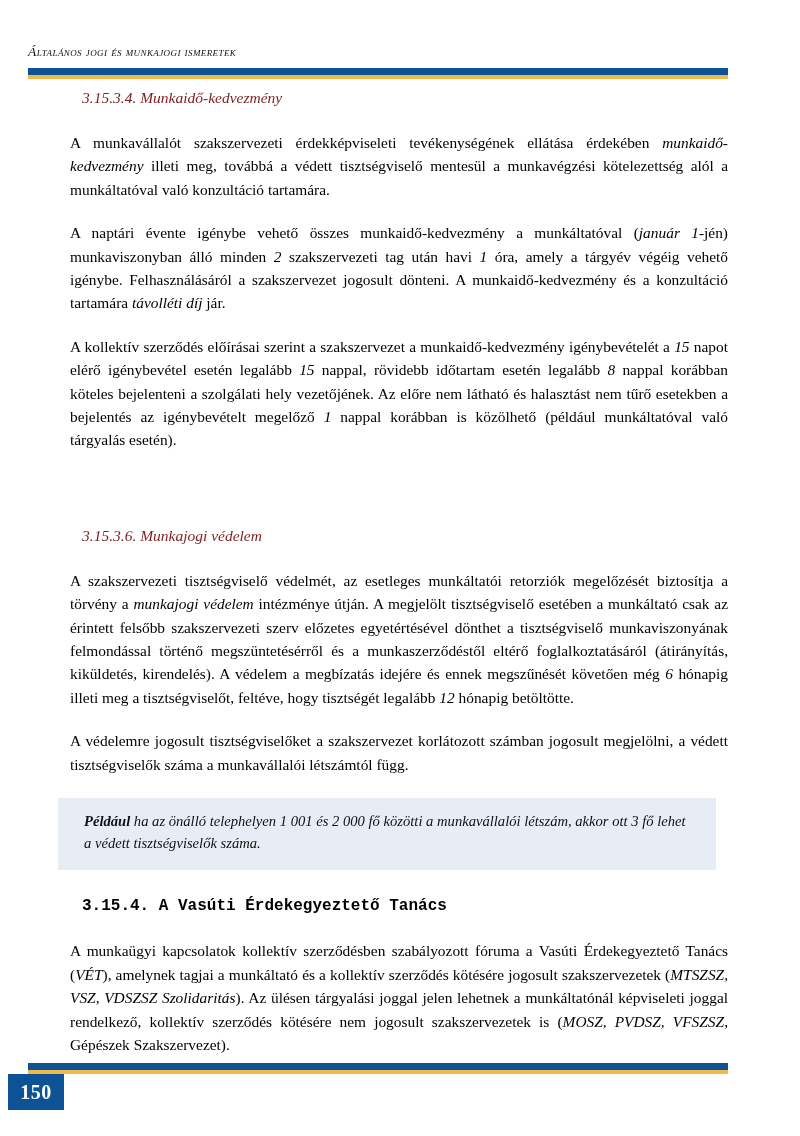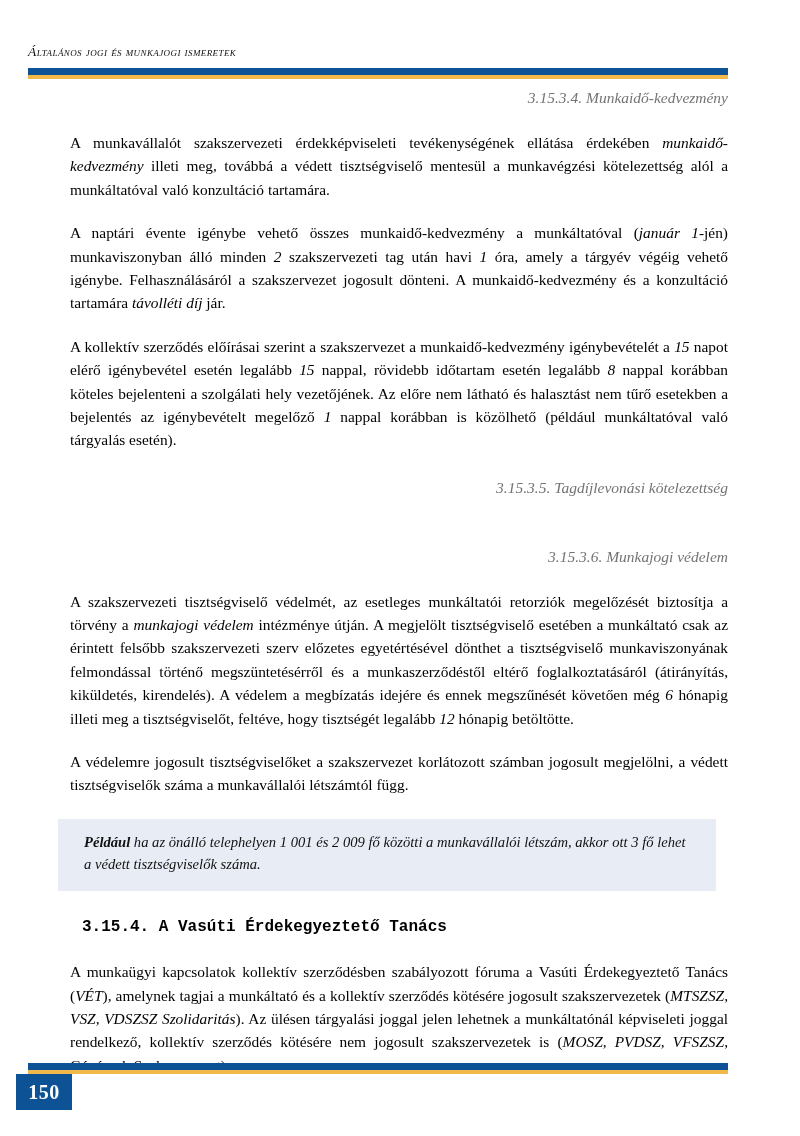--- a/index.html
+++ b/index.html
@@ -67,22 +67,21 @@
 
   h3.section-heading {
     font-family: "Liberation Serif", "DejaVu Serif", serif;
     font-style: italic;
     font-weight: normal;
     font-size: 15.5px;
     margin: 0 0 0 0;
     padding: 0;
     text-indent: 12px;
     line-height: 1.35;
-    color: #737373;
-    text-align: right;
+    color: #7f1d1d;
   }
 
   h3.section-heading-bold {
     font-family: Liberation Mono, monospace;
     font-style: normal;
     font-weight: bold;
     font-size: 16px;
     margin: 0;
     padding: 0;
     text-indent: 12px;
@@ -123,21 +122,21 @@
   }
   .example-lead {
     font-weight: bold;
     font-style: italic;
     margin-top: 48px;
   }
 
   
   .page-number-badge {
     position: absolute;
-    left: 16px;
+    left: 8px;
     top: 1074px;
     width: 56px;
     height: 36px;
     background: #0d5294;
     color: #ffffff;
     display: flex;
     align-items: center;
     justify-content: center;
     font-weight: bold;
     font-size: 20px;
@@ -168,36 +167,35 @@
 
     <p class="body-para"><span>A munkavállalót szakszervezeti érdekképviseleti tevékenységének ellátása érdekében </span><em>munkaidő-kedvezmény</em><span> illeti meg, továbbá a védett tisztségviselő mentesül a munkavégzési kötelezettség alól a munkáltatóval való konzultáció tartamára.</span></p>
     <div class="sp-para"></div>
 
     <p class="body-para"><span>A naptári évente igénybe vehető összes munkaidő-kedvezmény a munkáltatóval (</span><em>január 1</em><span>-jén) munkaviszonyban álló minden </span><em>2</em><span> szakszervezeti tag után havi </span><em>1</em><span> óra, amely a tárgyév végéig vehető igénybe. Felhasználásáról a szakszervezet jogosult dönteni. A munkaidő-kedvezmény és a konzultáció tartamára </span><em>távolléti díj</em><span> jár.</span></p>
     <div class="sp-para"></div>
 
     <p class="body-para"><span>A kollektív szerződés előírásai szerint a szakszervezet a munkaidő-kedvezmény igénybevételét a </span><em>15</em><span> napot elérő igénybevétel esetén legalább </span><em>15</em><span> nappal, rövidebb időtartam esetén legalább </span><em>8</em><span> nappal korábban köteles bejelenteni a szolgálati hely vezetőjének. Az előre nem látható és halasztást nem tűrő esetekben a bejelentés az igénybevételt megelőző </span><em>1</em><span> nappal korábban is közölhető (például munkáltatóval való tárgyalás esetén).</span></p>
     <div class="sp-before-heading"></div>
 
-    <h3 class="section-heading">3.15.3.5. Tagdíjlevonási kötelezettség</h3>
     <div class="sp-after-heading"></div>
 
     <div class="sp-before-heading"></div>
 
     <h3 class="section-heading">3.15.3.6. Munkajogi védelem</h3>
     <div class="sp-after-heading"></div>
 
     <p class="body-para"><span>A szakszervezeti tisztségviselő védelmét, az esetleges munkáltatói retorziók megelőzését biztosítja a törvény a </span><em>munkajogi védelem</em><span> intézménye útján. A megjelölt tisztségviselő esetében a munkáltató csak az érintett felsőbb szakszervezeti szerv előzetes egyetértésével dönthet a tisztségviselő munkaviszonyának felmondással történő megszüntetésérről és a munkaszerződéstől eltérő foglalkoztatásáról (átirányítás, kiküldetés, kirendelés). A védelem a megbízatás idejére és ennek megszűnését követően még </span><em>6</em><span> hónapig illeti meg a tisztségviselőt, feltéve, hogy tisztségét legalább </span><em>12</em><span> hónapig betöltötte.</span></p>
     <div class="sp-para"></div>
 
     <p class="body-para">A védelemre jogosult tisztségviselőket a szakszervezet korlátozott számban jogosult megjelölni, a védett tisztségviselők száma a munkavállalói létszámtól függ.</p>
     <div class="sp-box"></div>
 
     <div class="example-box">
-      <p class="example-text"><span class="example-lead">Például</span><span> ha az önálló telephelyen 1 001 és 2 009 fő közötti a munkavállalói létszám, akkor ott 3 fő lehet a védett tisztségviselők száma.</span></p>
+      <p class="example-text"><span class="example-lead">Például</span><span> ha az önálló telephelyen 1 001 és 2 000 fő közötti a munkavállalói létszám, akkor ott 3 fő lehet a védett tisztségviselők száma.</span></p>
     </div>
     <div class="sp-before-heading"></div>
 
     <h3 class="section-heading-bold">3.15.4. A Vasúti Érdekegyeztető Tanács</h3>
     <div class="sp-after-heading"></div>
 
     <p class="body-para"><span>A munkaügyi kapcsolatok kollektív szerződésben szabályozott fóruma a Vasúti Érdekegyeztető Tanács (</span><em>VÉT</em><span>), amelynek tagjai a munkáltató és a kollektív szerződés kötésére jogosult szakszervezetek (</span><em>MTSZSZ, VSZ, VDSZSZ Szolidaritás</em><span>). Az ülésen tárgyalási joggal jelen lehetnek a munkáltatónál képviseleti joggal rendelkező, kollektív szerződés kötésére nem jogosult szakszervezetek is (</span><em>MOSZ, PVDSZ, VFSZSZ</em><span>, Gépészek Szakszervezet).</span></p>
 
   </div>
 

